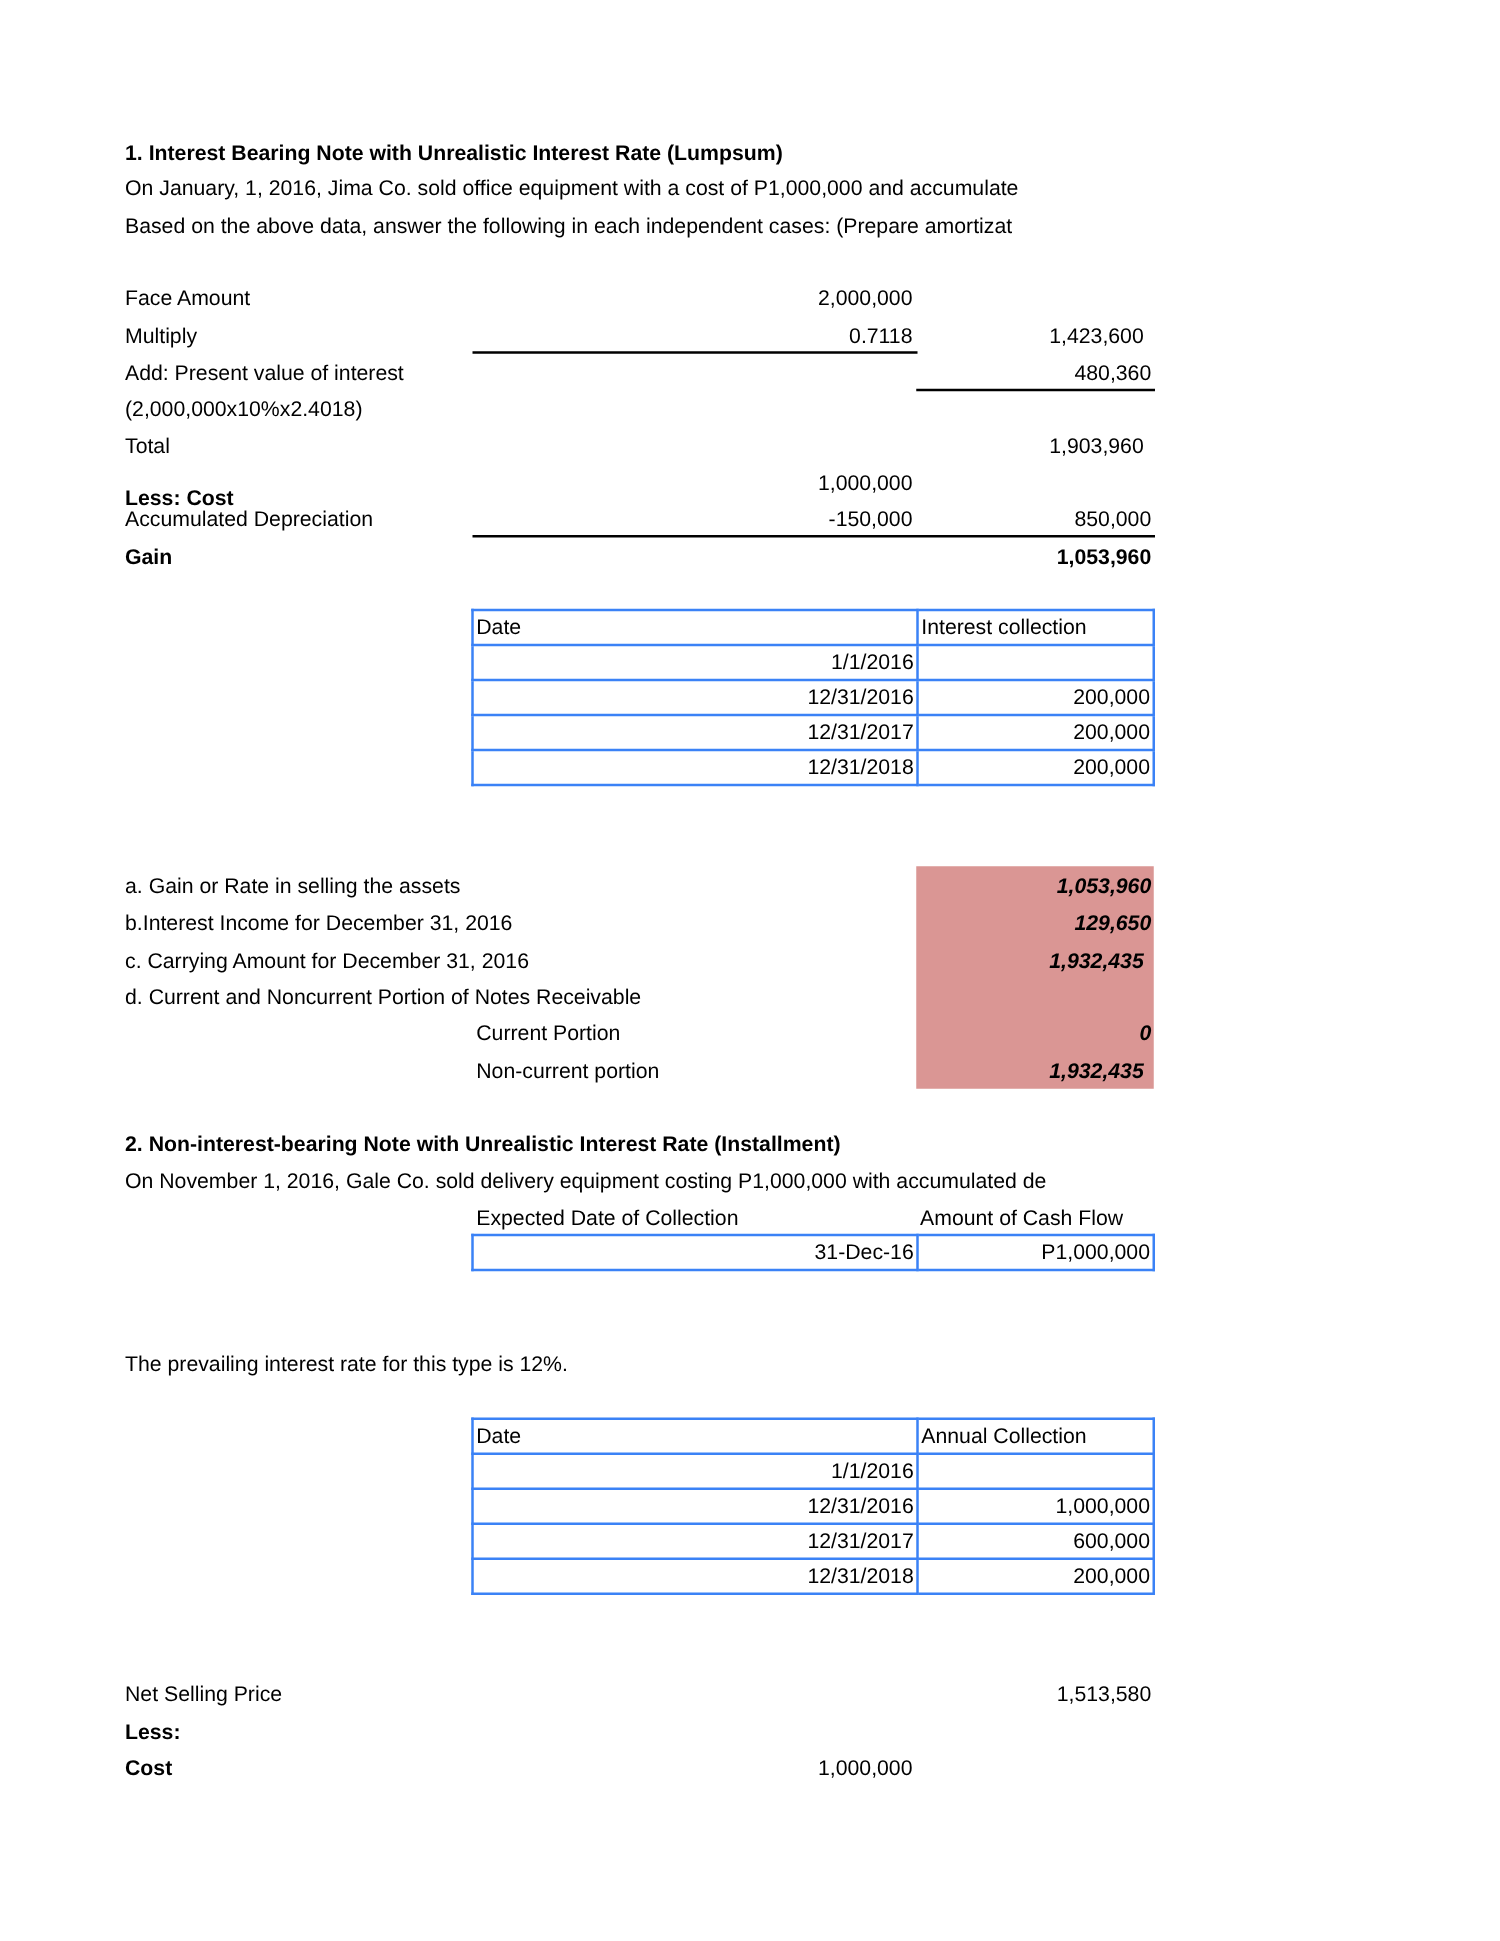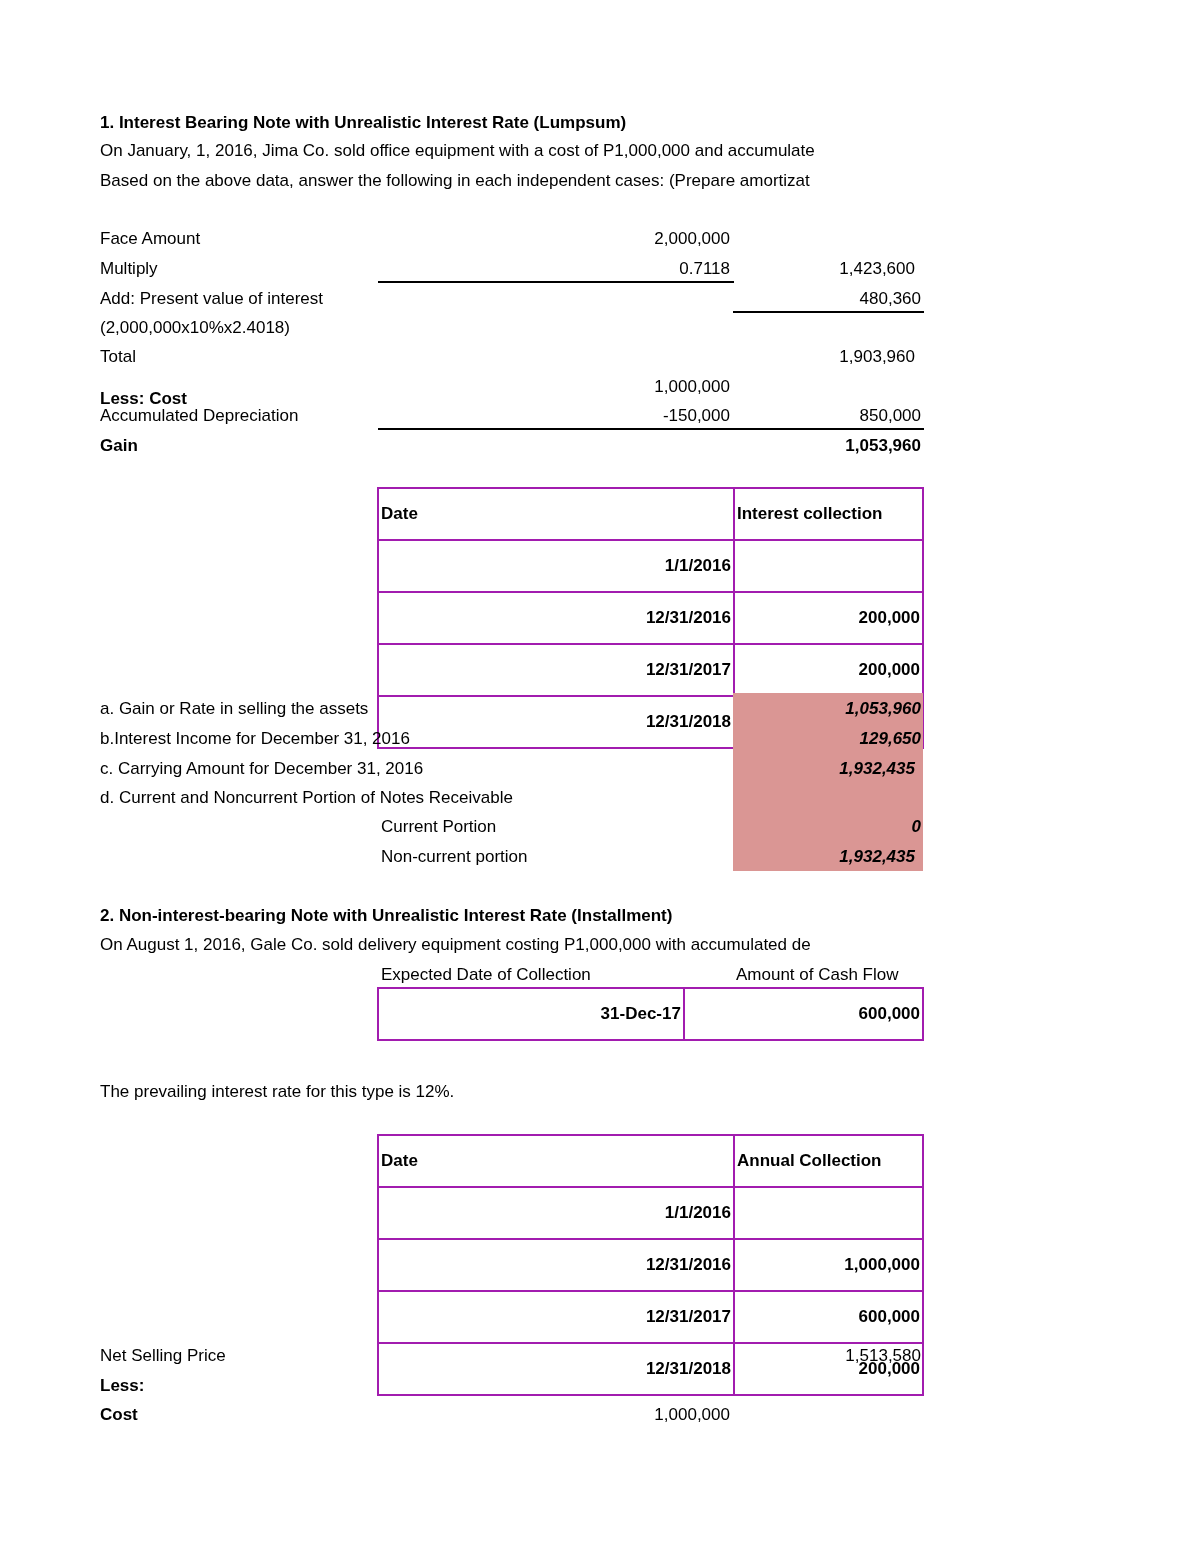--- a/index.html
+++ b/index.html
@@ -4,21 +4,21 @@
   <style>
     html, body { margin: 0; padding: 0; background: #ffffff; }
     body { width: 1200px; height: 1553px; position: relative; overflow: hidden;
       font-family: "Liberation Sans", "DejaVu Sans", sans-serif; color: #000; font-size: 17px; }
     .t { position: absolute; white-space: nowrap; line-height: 20px; height: 20px; }
     .b { font-weight: bold; }
     .r { text-align: right; }
     .bi { font-weight: bold; font-style: italic; }
     .hl { position: absolute; background: #000; height: 2px; }
     table.grid { position: absolute; border-collapse: collapse; font-size: 17px; }
-    table.grid td { border: 2px solid #a21caf; height: 26px; padding: 12px 2px; line-height: 26px; white-space: nowrap; font-weight: bold; }
+    table.grid td { border: 2px solid #3b82f6; height: 26px; padding: 0 2px; line-height: 26px; white-space: nowrap; }
     table.grid td.r { text-align: right; }
     .answer-box { position: absolute; left: 733px; top: 693px; width: 190px; height: 178px; background: #da9694; }
   </style>
 </head>
 <body>
 
 <div class="t b" style="left:100px;top:113px;">1. Interest Bearing Note with Unrealistic Interest Rate (Lumpsum)</div>
 <div class="t" style="left:100px;top:141px;">On January, 1, 2016, Jima Co. sold office equipment with a cost of P1,000,000 and accumulate</div>
 <div class="t" style="left:100px;top:171px;">Based on the above data, answer the following in each independent cases: (Prepare amortizat</div>
 
@@ -91,30 +91,30 @@
   <div class="t" style="left:100px;top:788px;">d. Current and Noncurrent Portion of Notes Receivable</div>
 
   <div class="t" style="left:381px;top:817px;">Current Portion</div>
   <div class="t bi r" style="left:740px;width:181px;top:817px;">0</div>
 
   <div class="t" style="left:381px;top:847px;">Non-current portion</div>
   <div class="t bi r" style="left:740px;width:175px;top:847px;">1,932,435</div>
 </div>
 
 <div class="t b" style="left:100px;top:906px;">2. Non-interest-bearing Note with Unrealistic Interest Rate (Installment)</div>
-<div class="t" style="left:100px;top:935px;">On August 1, 2016, Gale Co. sold delivery equipment costing P1,000,000 with accumulated de</div>
+<div class="t" style="left:100px;top:935px;">On November 1, 2016, Gale Co. sold delivery equipment costing P1,000,000 with accumulated de</div>
 
 <div class="t" style="left:381px;top:965px;">Expected Date of Collection</div>
 <div class="t" style="left:736px;top:965px;">Amount of Cash Flow</div>
 
 <table class="grid" style="left:377px;top:987px;width:547px;">
   <tbody>
-  <tr>
-    <td class="r">31-Dec-17</td>
-    <td class="r">600,000</td>
+      <tr>
+    <td class="r" style="width:350px;">31-Dec-16</td>
+    <td class="r">P1,000,000</td>
   </tr>
 </tbody>
   </table>
 
 <div class="t" style="left:100px;top:1082px;">The prevailing interest rate for this type is 12%.</div>
 
 <table class="grid" style="left:377px;top:1134px;width:547px;">
   <tbody>
       <tr>
     <td style="width:350px;">Date</td>

